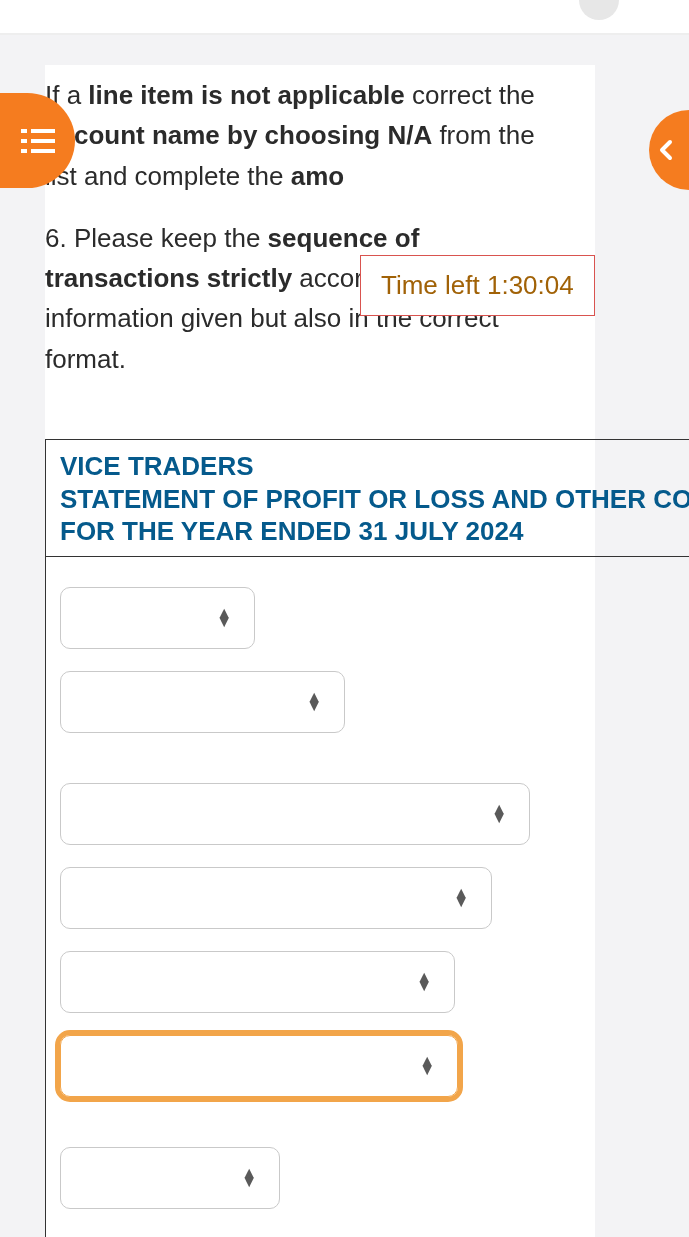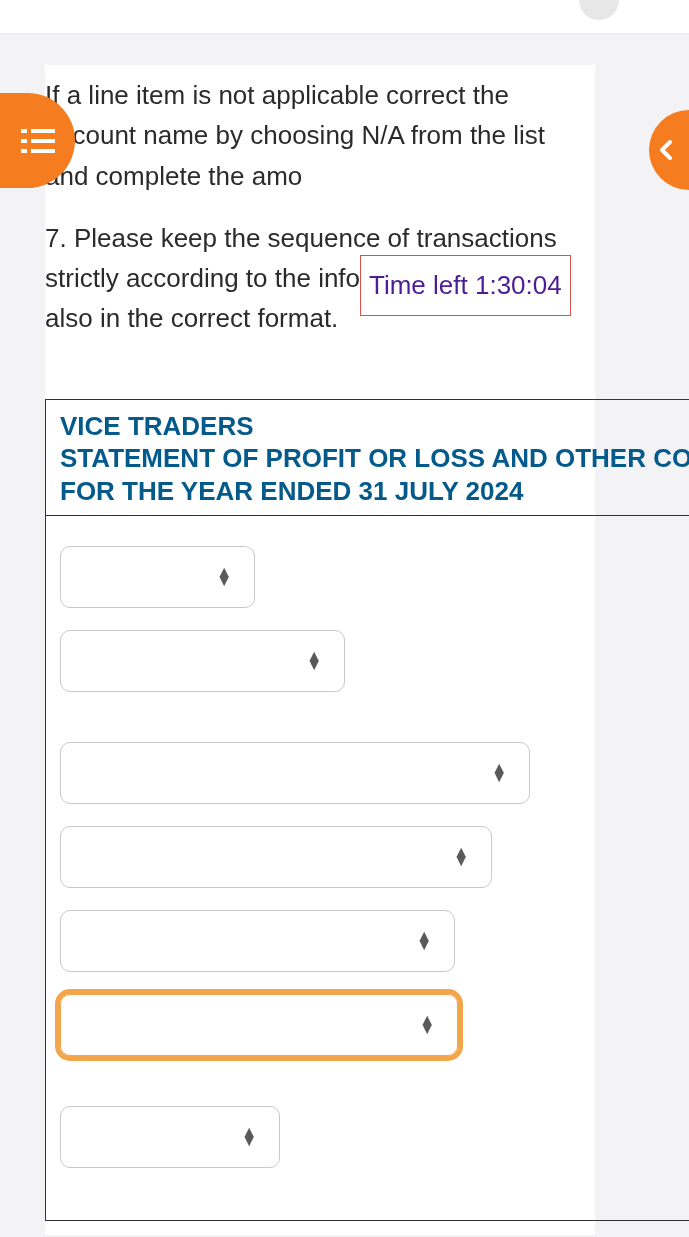--- a/index.html
+++ b/index.html
@@ -79,31 +79,31 @@
   
   .instructions {
     padding: 10px 30px 0 0;
     font-size: 26px;
     line-height: 1.55;
     color: #2b2b2b;
   }
   .instructions .para {
     margin-bottom: 22px;
   }
-  .instructions b { font-weight: 400; }
+  .instructions b { font-weight: 700; }
   
   .timer-box {
     position: absolute;
     left: 315px;
     top: 190px;
     border: 1.5px solid #d9534f;
     background: #fff;
-    padding: 14px 8px;
+    padding: 14px 20px;
     font-size: 26px;
-    color: #4c1d95;
+    color: #a16207;
     z-index: 15;
   }
   
   .statement {
     margin-top: 60px;
     border: 1.5px solid #333;
     width: 740px; 
     position: relative;
   }
   .statement-header {
@@ -174,21 +174,21 @@
     </svg>
   </div>
 
   <div class="content-card">
 
     <div class="instructions">
       <div class="para">
         <span>If a </span><b>line item is not applicable</b><span> correct the </span><b>account name by choosing N/A</b><span> from the list and complete the </span><b>amo</b>
       </div>
       <div class="para">
-        <span>7. Please keep the </span><b>sequence of transactions strictly</b><span> according to the information given but also in the correct format.</span>
+        <span>6. Please keep the </span><b>sequence of transactions strictly</b><span> according to the information given but also in the correct format.</span>
       </div>
     </div>
 
     <div class="timer-box">
       <span>Time left 1:30:04</span>
     </div>
 
     <div class="statement">
       <div class="statement-header">
         <div class="line">VICE TRADERS</div>

